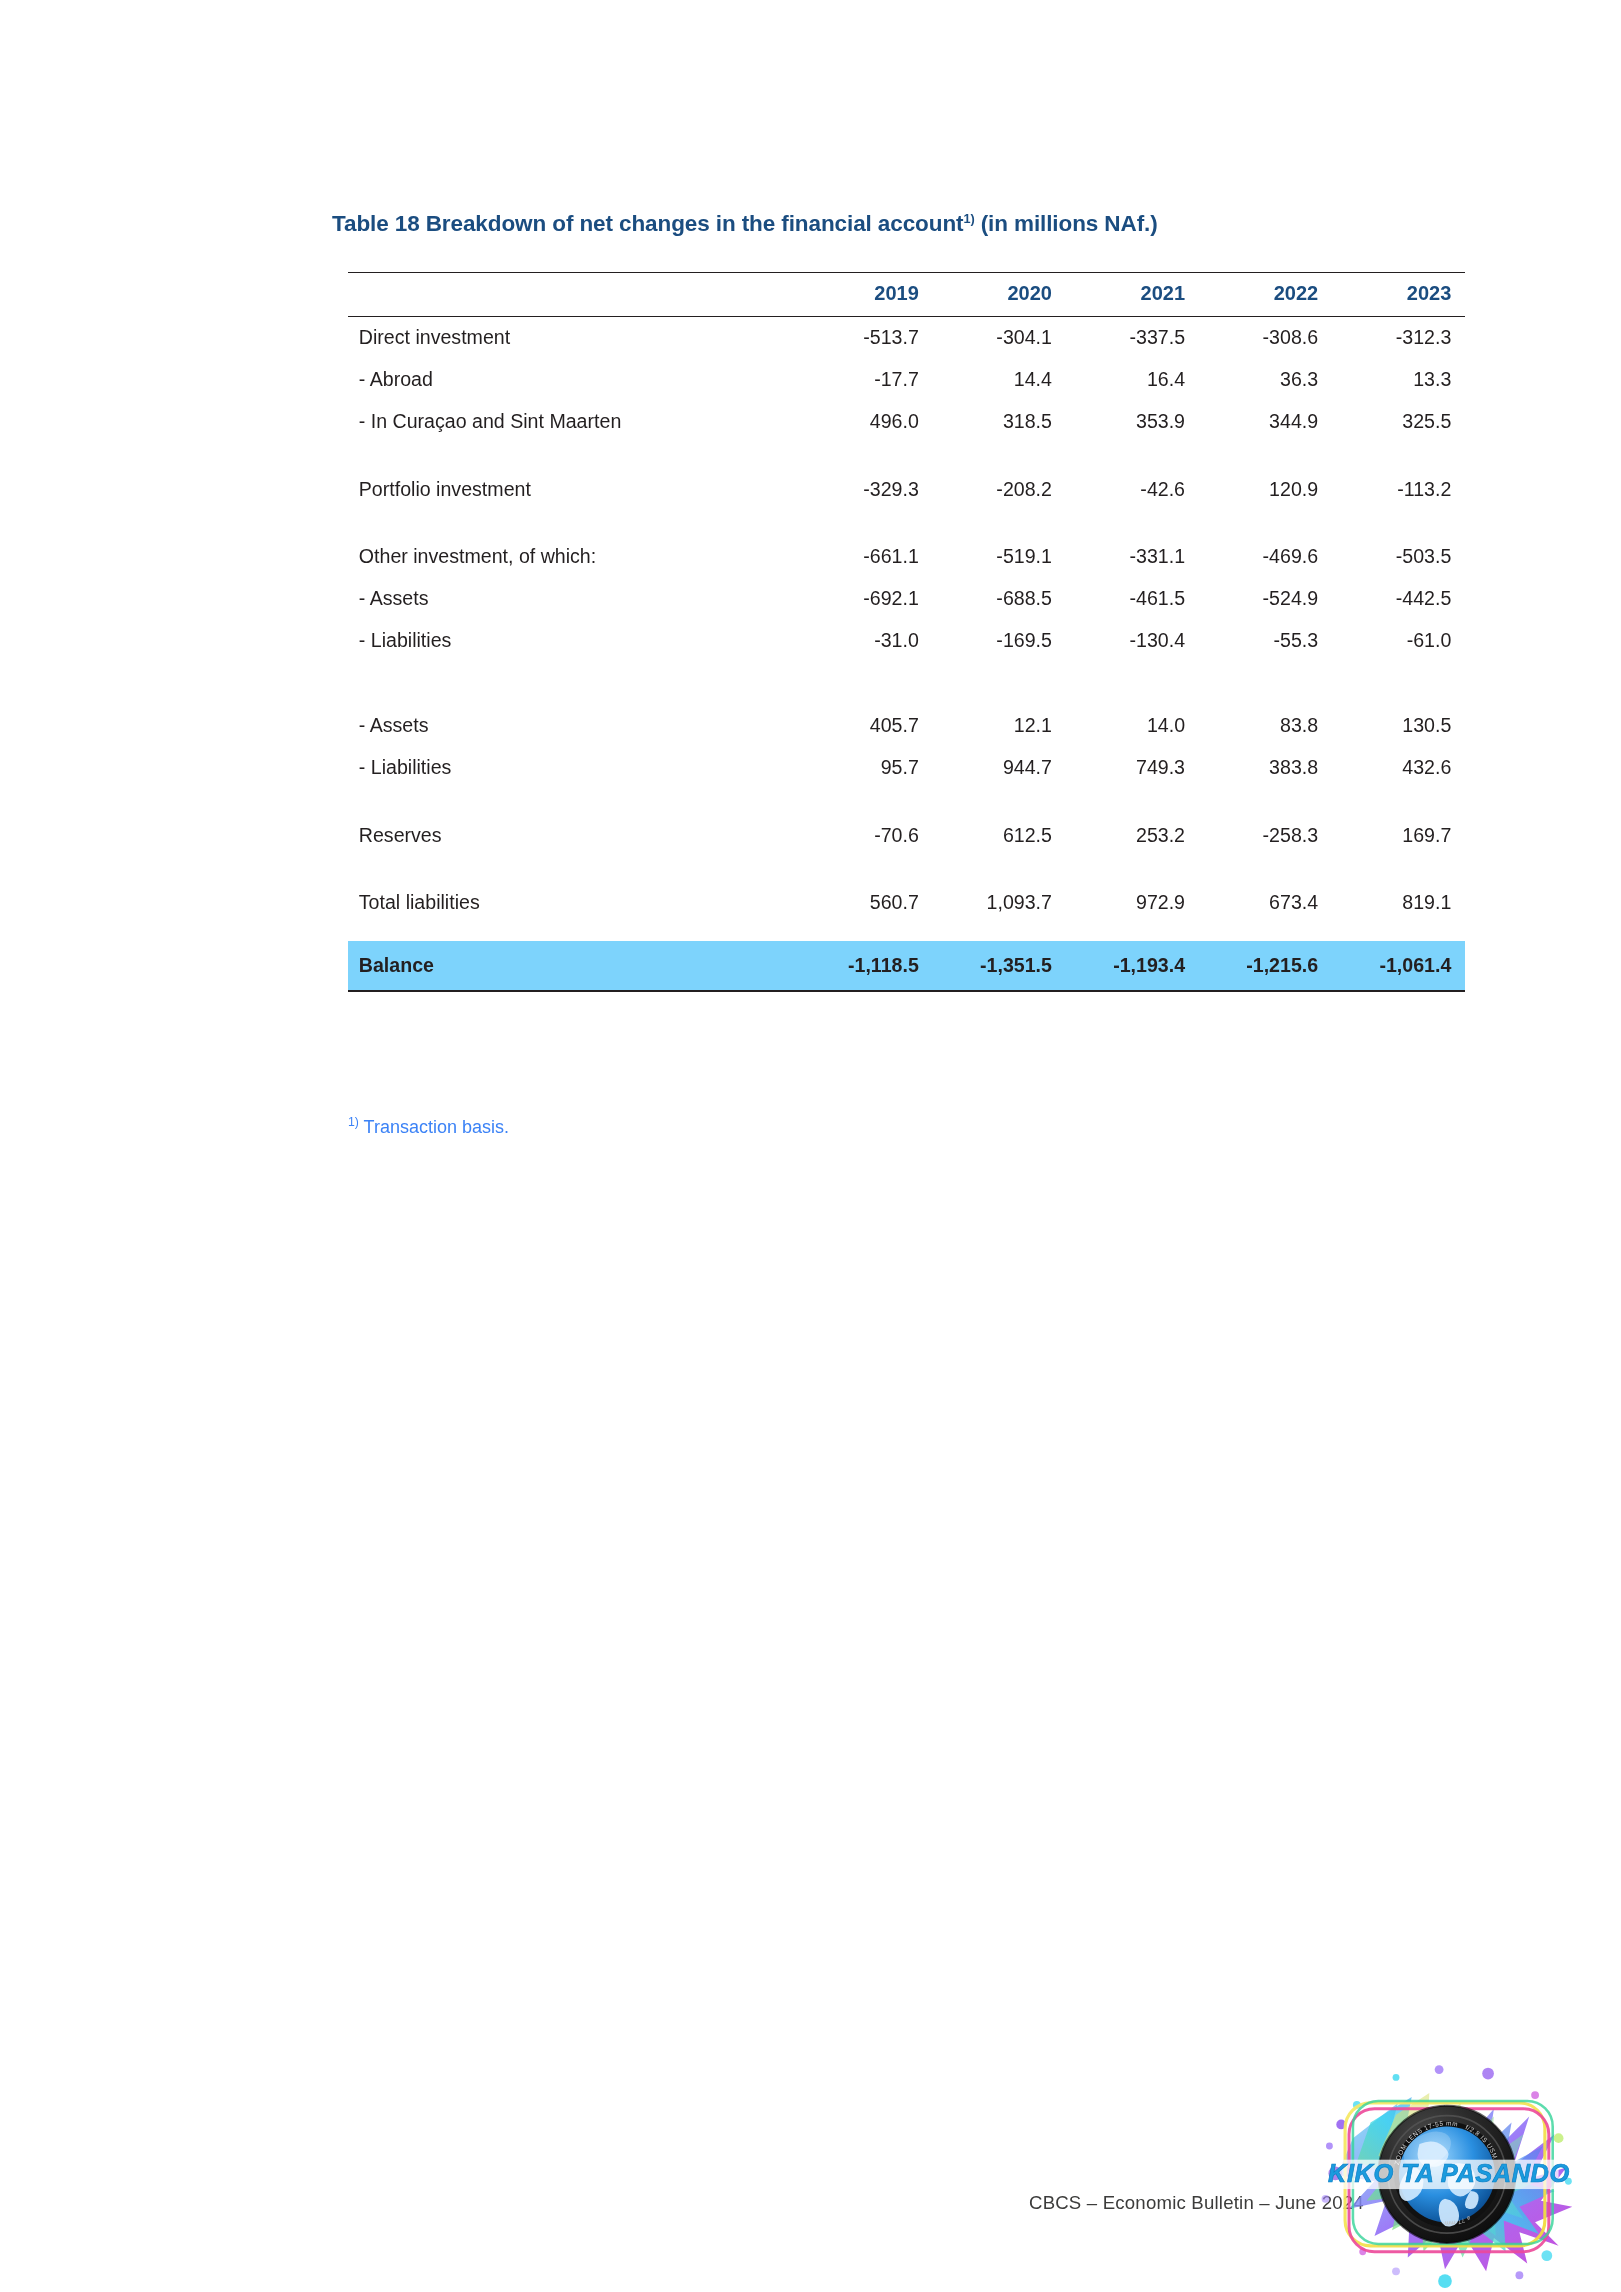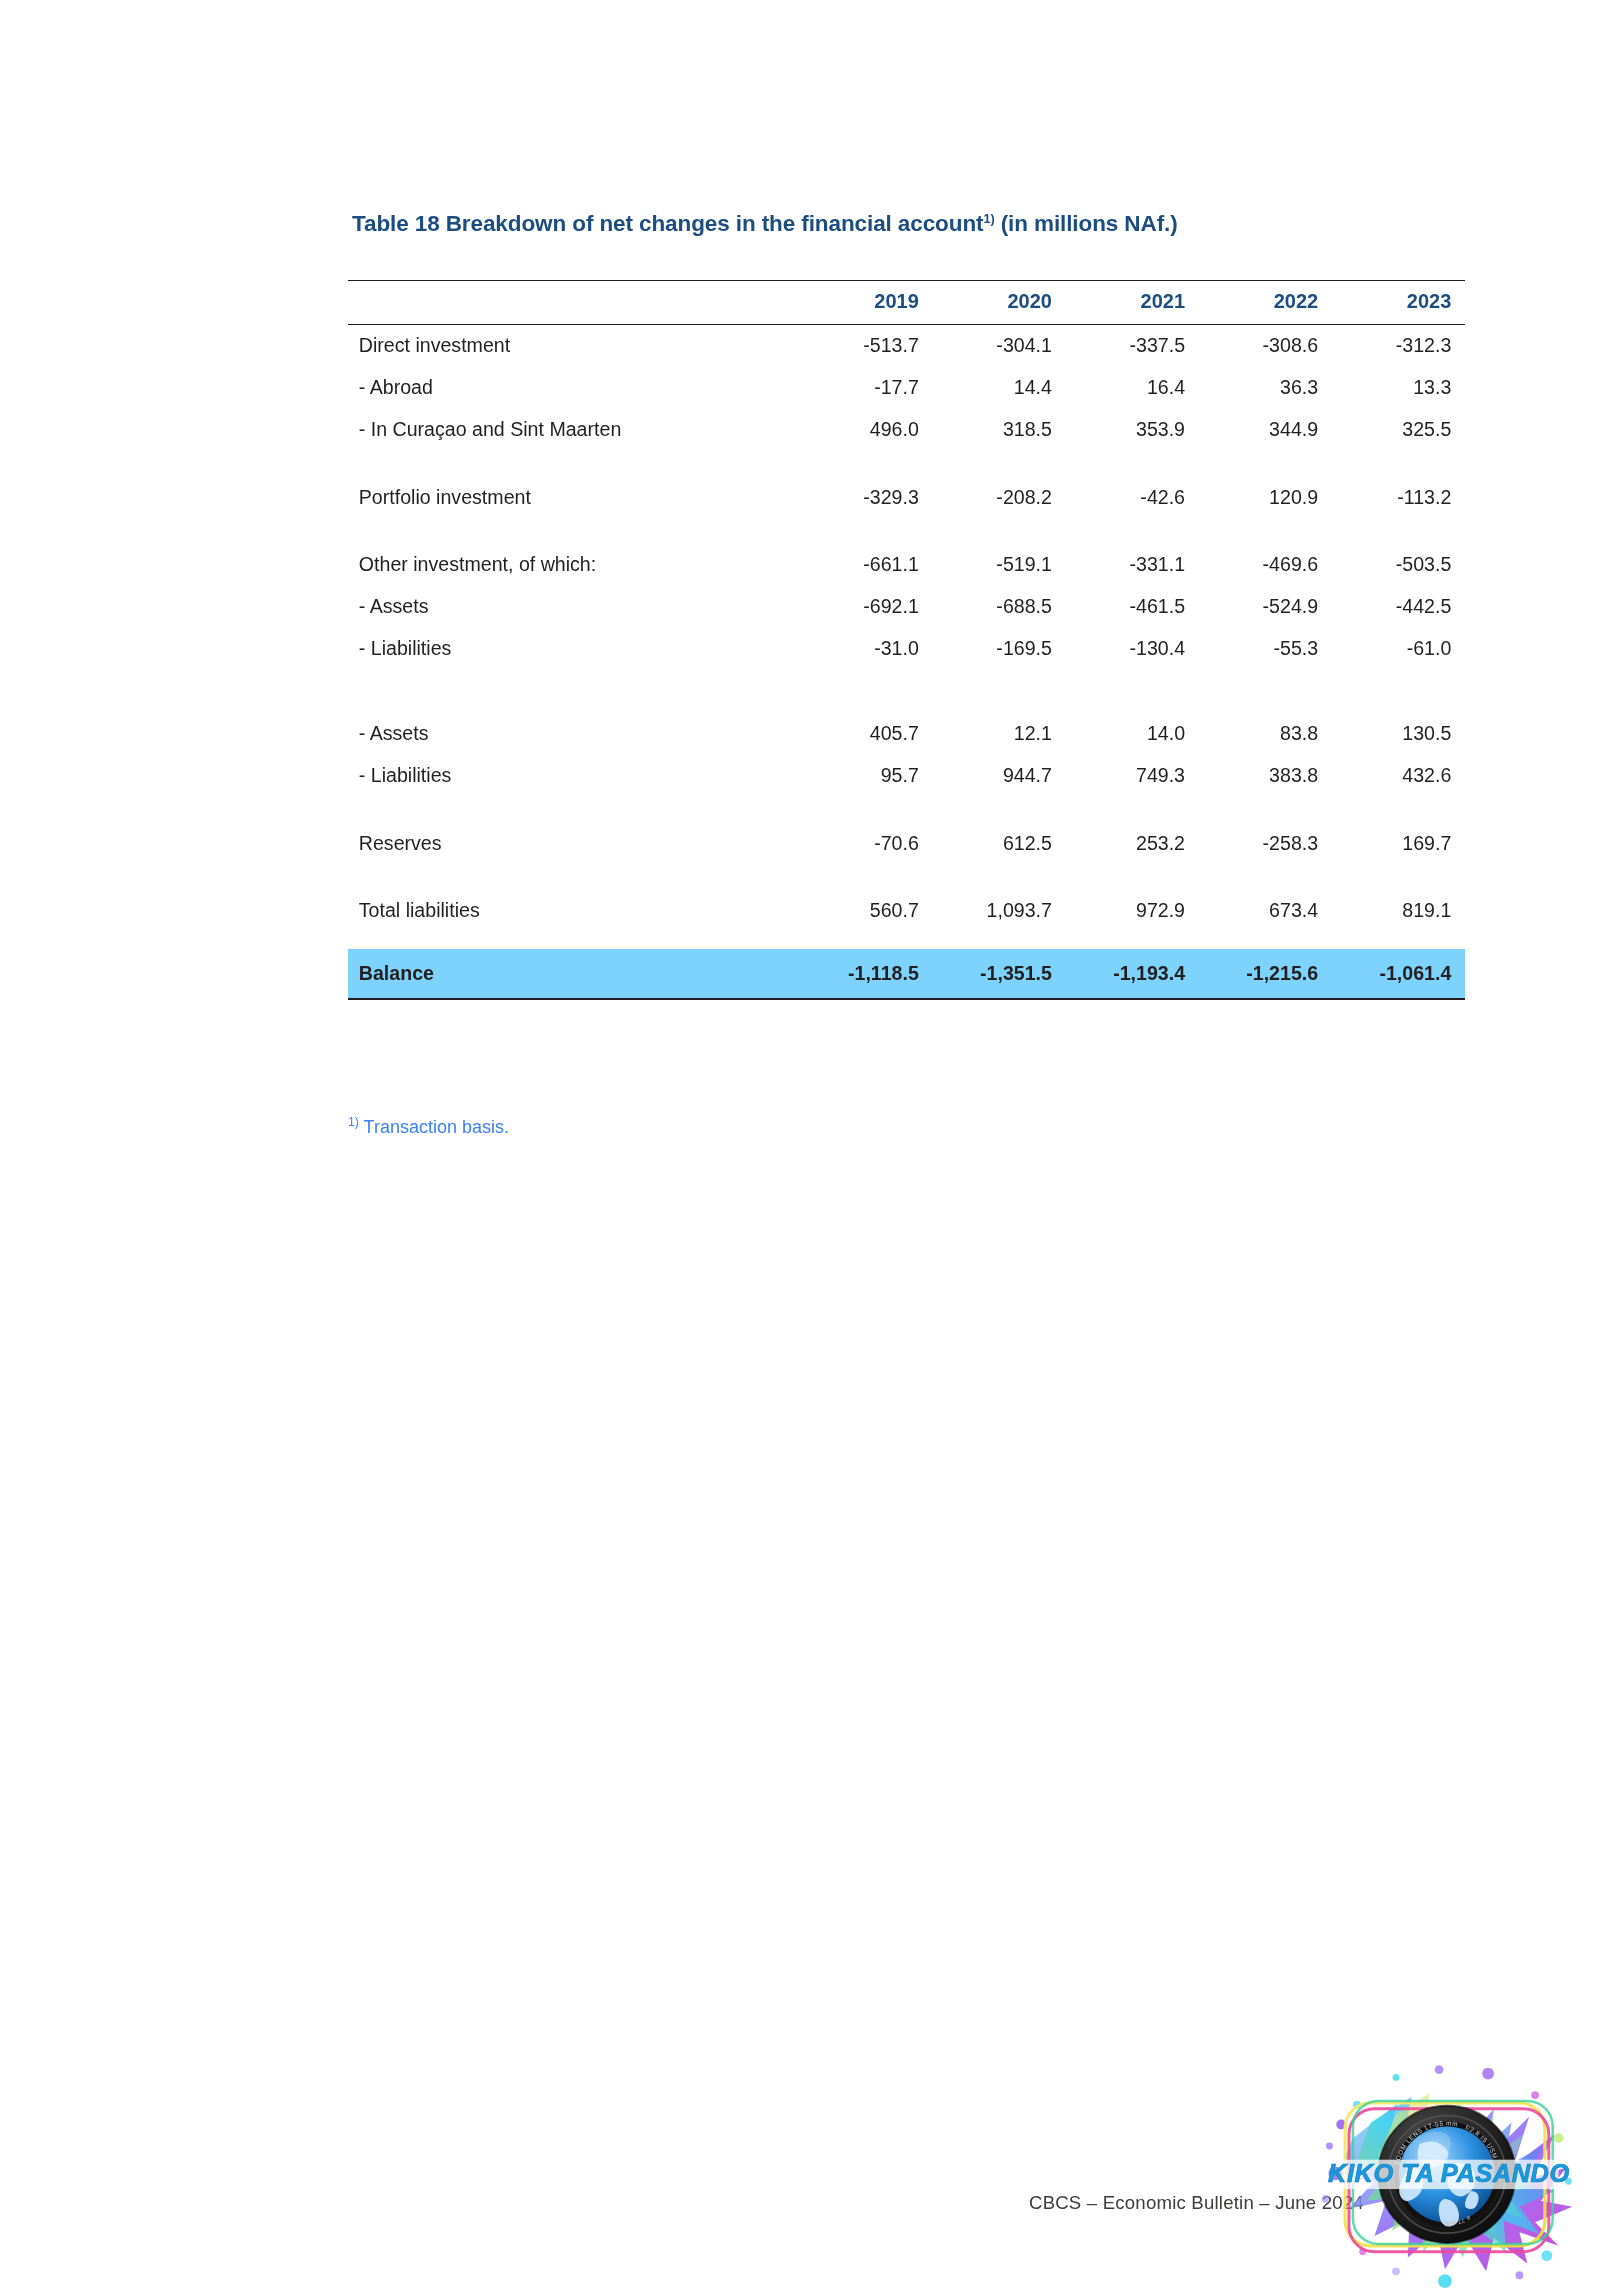--- a/index.html
+++ b/index.html
@@ -17,42 +17,41 @@
 
   .page {
     position: absolute;
     inset: 0;
     background: #fff;
   }
 
   
   .table-title {
     position: absolute;
-    left: 352px;
+    left: 332px;
     top: 211px;
     font-size: 22.5px;
     font-weight: bold;
     color: #1b4d80;
     letter-spacing: -0.1px;
     white-space: nowrap;
     text-align: center;
   }
   .table-title sup {
     font-size: 12.7px;
     vertical-align: super;
     line-height: 0;
   }
 
   
   .table-wrap {
     position: absolute;
     left: 348px;
     top: 272px;
     width: 1117px;
-    margin-top: 8px;
   }
   table.fin {
     border-collapse: collapse;
     width: 100%;
     table-layout: fixed;
   }
   table.fin col.c-label { width: 451px; }
   table.fin col.c-val   { width: 133px; }
 
   thead th {

